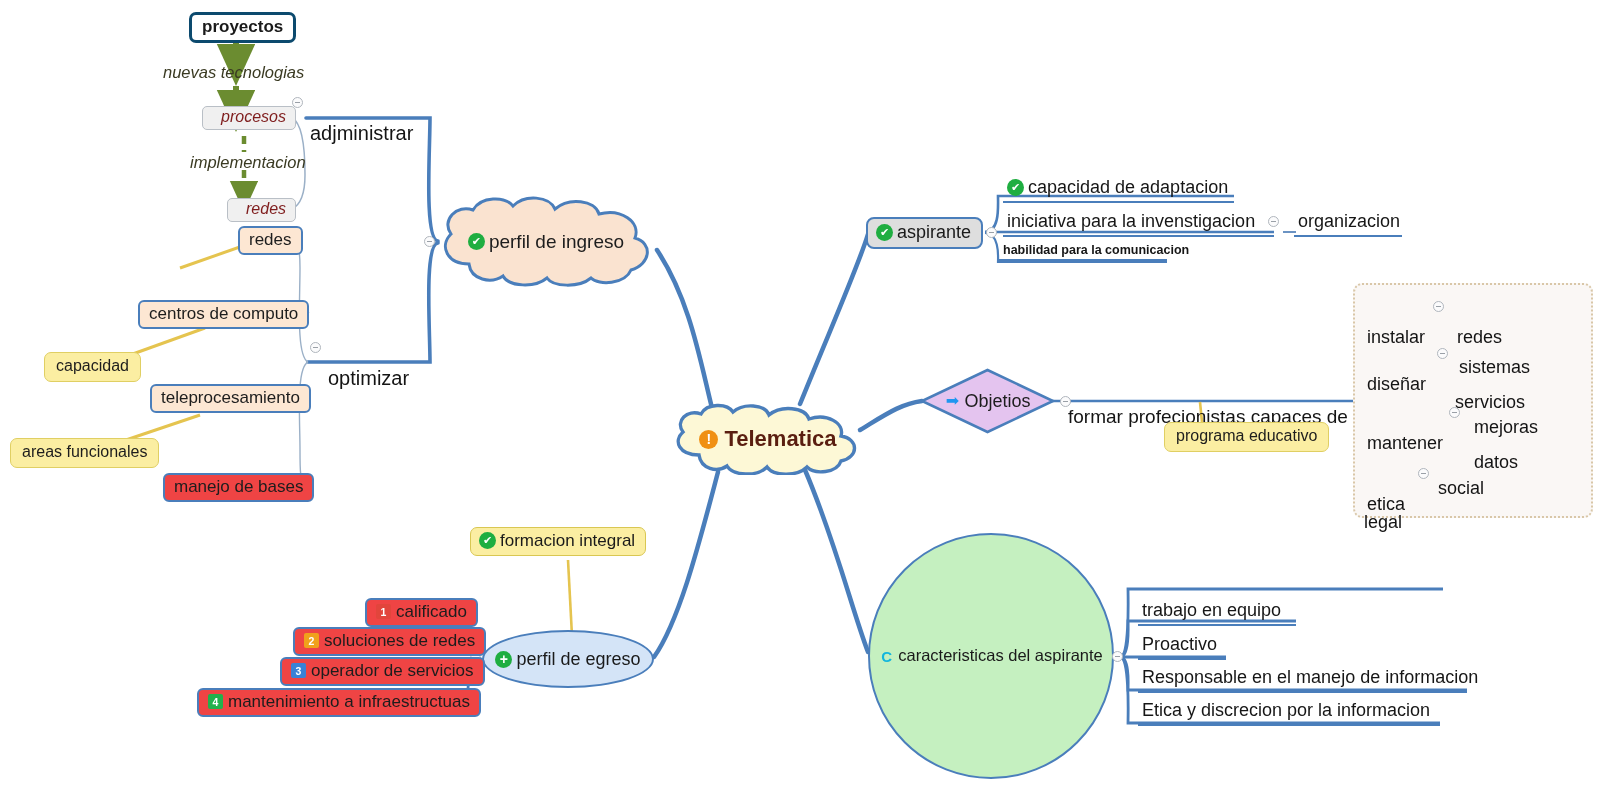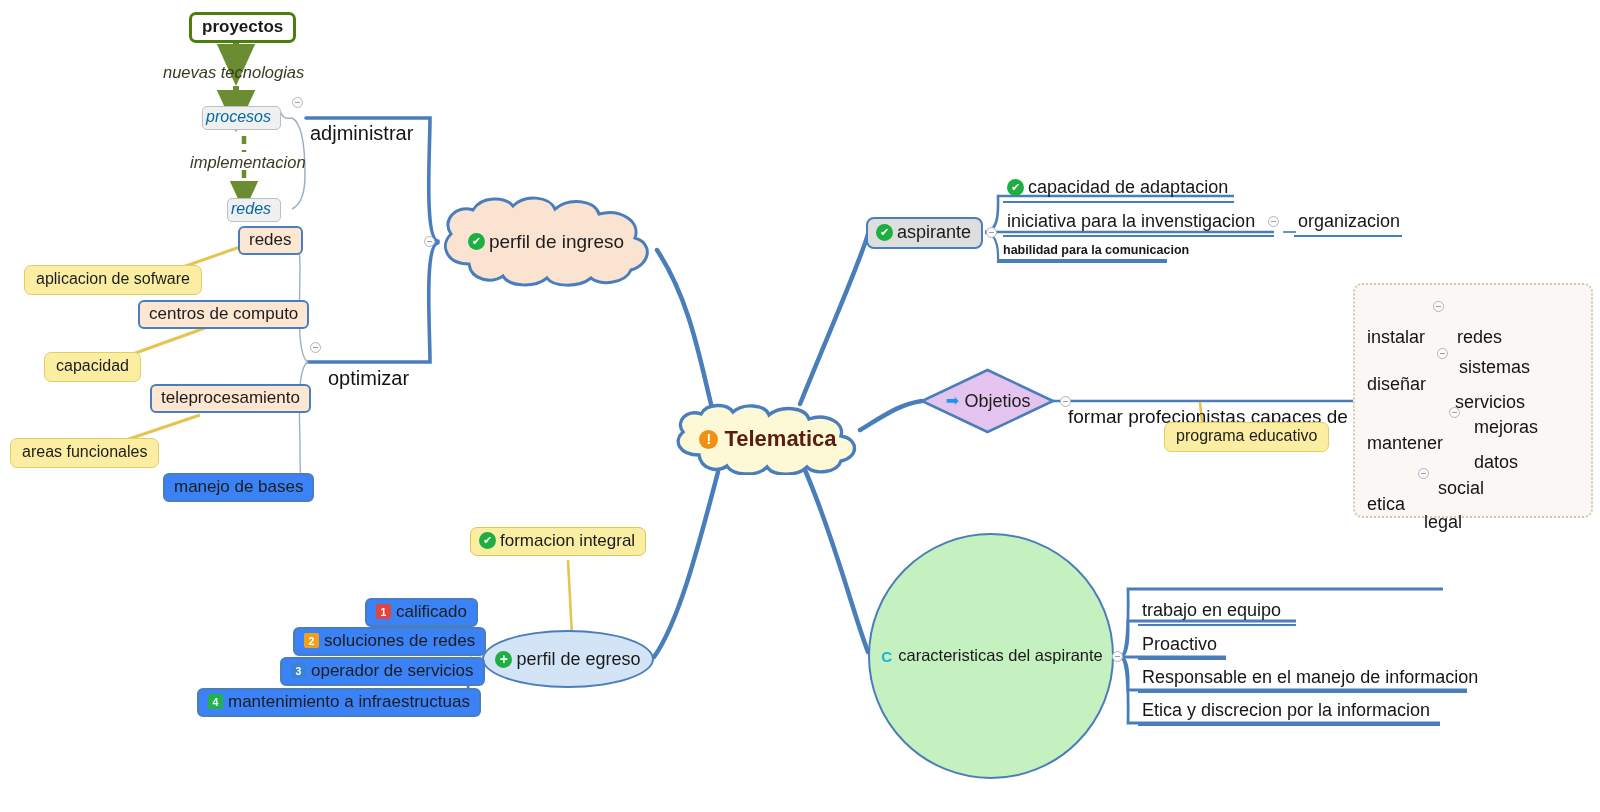--- a/index.html
+++ b/index.html
@@ -34,34 +34,34 @@
   
   .box{
     border:2px solid #4a7ebb;
     border-radius:6px;
     background:#fde7d3;
     padding:3px 9px 4px 9px;
     font-size:17px;
     color:#1d1d1d;
   }
   .box-white{
-    background:#3b82f6;
+    background:#ef4444;
   }
   .box-grey{
     background:#f0f0f0;
     border:1px solid #b9bfc6;
-    color:#0369a1;
+    color:#7f1d1d;
     font-style:italic;
     border-radius:5px;
     font-size:16px;
-    padding:2px 9px 3px 3px;
+    padding:2px 9px 3px 18px;
   }
   .box-proy{
     background:#ffffff;
-    border:3px solid #4d7c0f;
+    border:3px solid #0c4a6e;
     border-radius:7px;
     font-weight:bold;
     font-size:17px;
     padding:3px 10px 4px 10px;
   }
   .box-aspirante{
     background:#dedede;
     border:2px solid #4a7ebb;
     border-radius:8px;
     font-size:18px;
@@ -367,23 +367,20 @@
   <div class="collapse" style="left:292px;top:97px;"></div>
 
   <div class="node plain" style="left:328px;top:336px;">
     <span>optimizar</span>
   </div>
   <div class="collapse" style="left:310px;top:342px;"></div>
 
   <div class="node box" style="left:238px;top:226px;">
     <span>redes</span>
   </div>
-  <div class="node note" style="left:24px;top:265px;">
-    <span>aplicacion de sofware</span>
-  </div>
 
   <div class="node box" style="left:138px;top:300px;">
     <span>centros de computo</span>
   </div>
   <div class="node note" style="left:44px;top:352px;">
     <span>capacidad</span>
   </div>
 
   <div class="node box" style="left:150px;top:384px;">
     <span>teleprocesamiento</span>
@@ -472,21 +469,21 @@
     <span>datos</span>
   </div>
 
   <div class="node plain plain-sm" style="left:1367px;top:463px;">
     <span>etica</span>
   </div>
   <div class="collapse" style="left:1418px;top:468px;"></div>
   <div class="node plain plain-sm" style="left:1438px;top:447px;">
     <span>social</span>
   </div>
-  <div class="node plain plain-sm" style="left:1424px;top:481px;text-align:center;">
+  <div class="node plain plain-sm" style="left:1364px;top:481px;text-align:center;">
     <span>legal</span>
   </div>
 
   <div class="node ellipse ell-carac">
     <span class="ic ic-refresh">C</span>
     <span>caracteristicas del aspirante</span>
   </div>
   <div class="collapse" style="left:1112px;top:651px;"></div>
 
   <div class="uline" style="left:1138px;top:600px;width:158px;">

